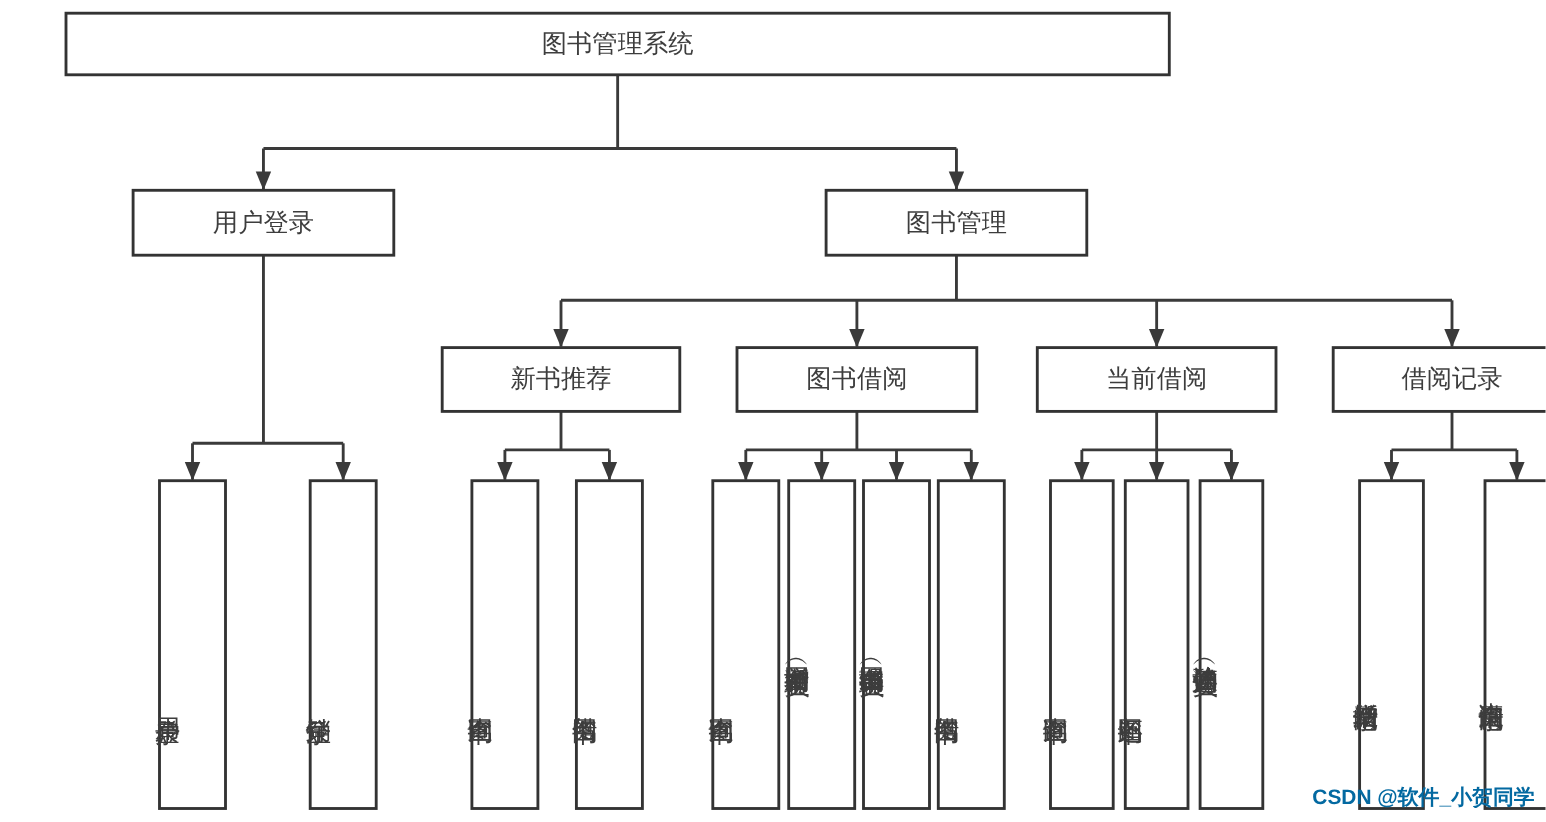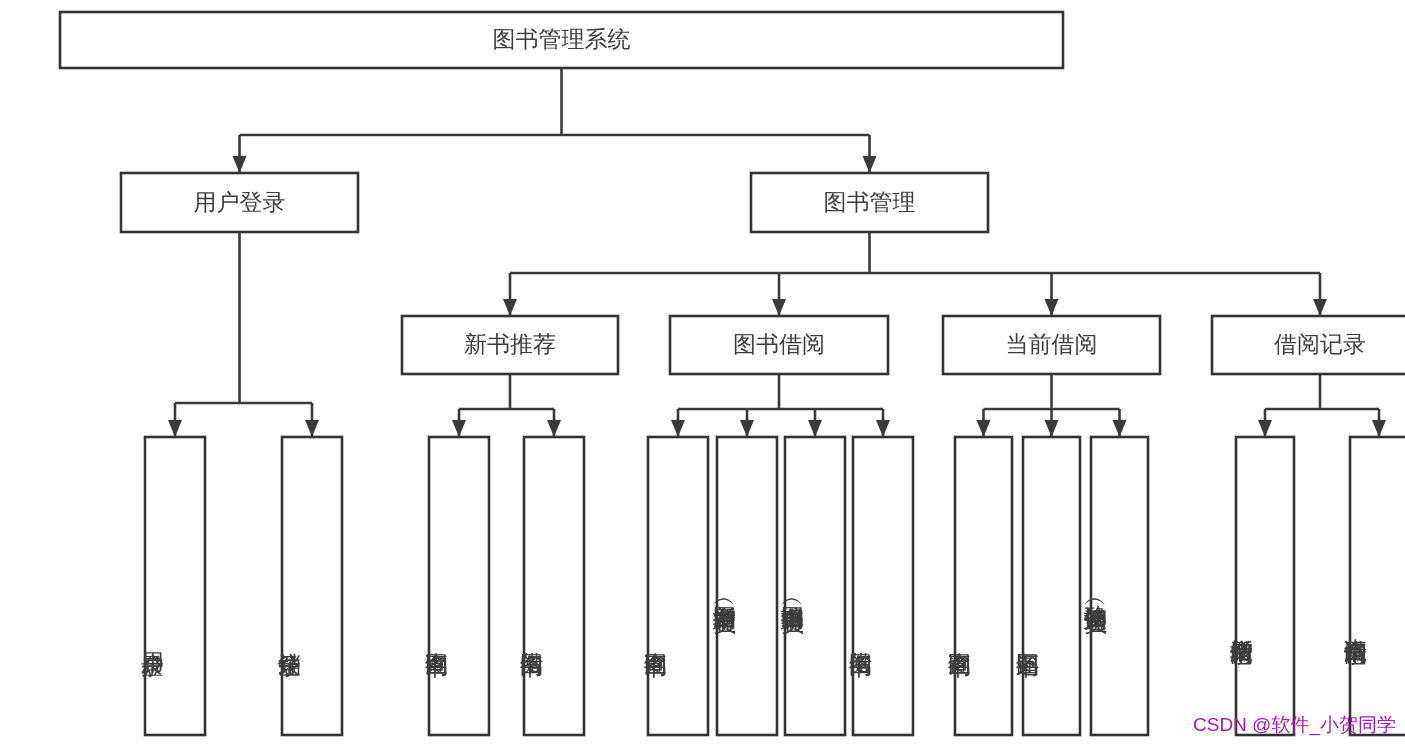--- a/index.html
+++ b/index.html
@@ -57,24 +57,25 @@
     white-space: nowrap;
     pointer-events: none;
     display: flex;
     align-items: flex-start;
     justify-content: center;
   }
   .watermark {
     position: absolute;
     font-family: "Liberation Sans", "DejaVu Sans", sans-serif;
     font-size: 19px;
-    color: #a21caf;
+    color: #0369a1;
     white-space: nowrap;
     left: 1193px;
     top: 712px;
+    font-weight: bold;
   }
 </style>
 </head>
 <body>
 
 <div id="diagram-root">
 
   <svg id="diagram-svg" width="1405" height="747" viewBox="0 0 1405 747">
 
     <g id="connector-layer">

